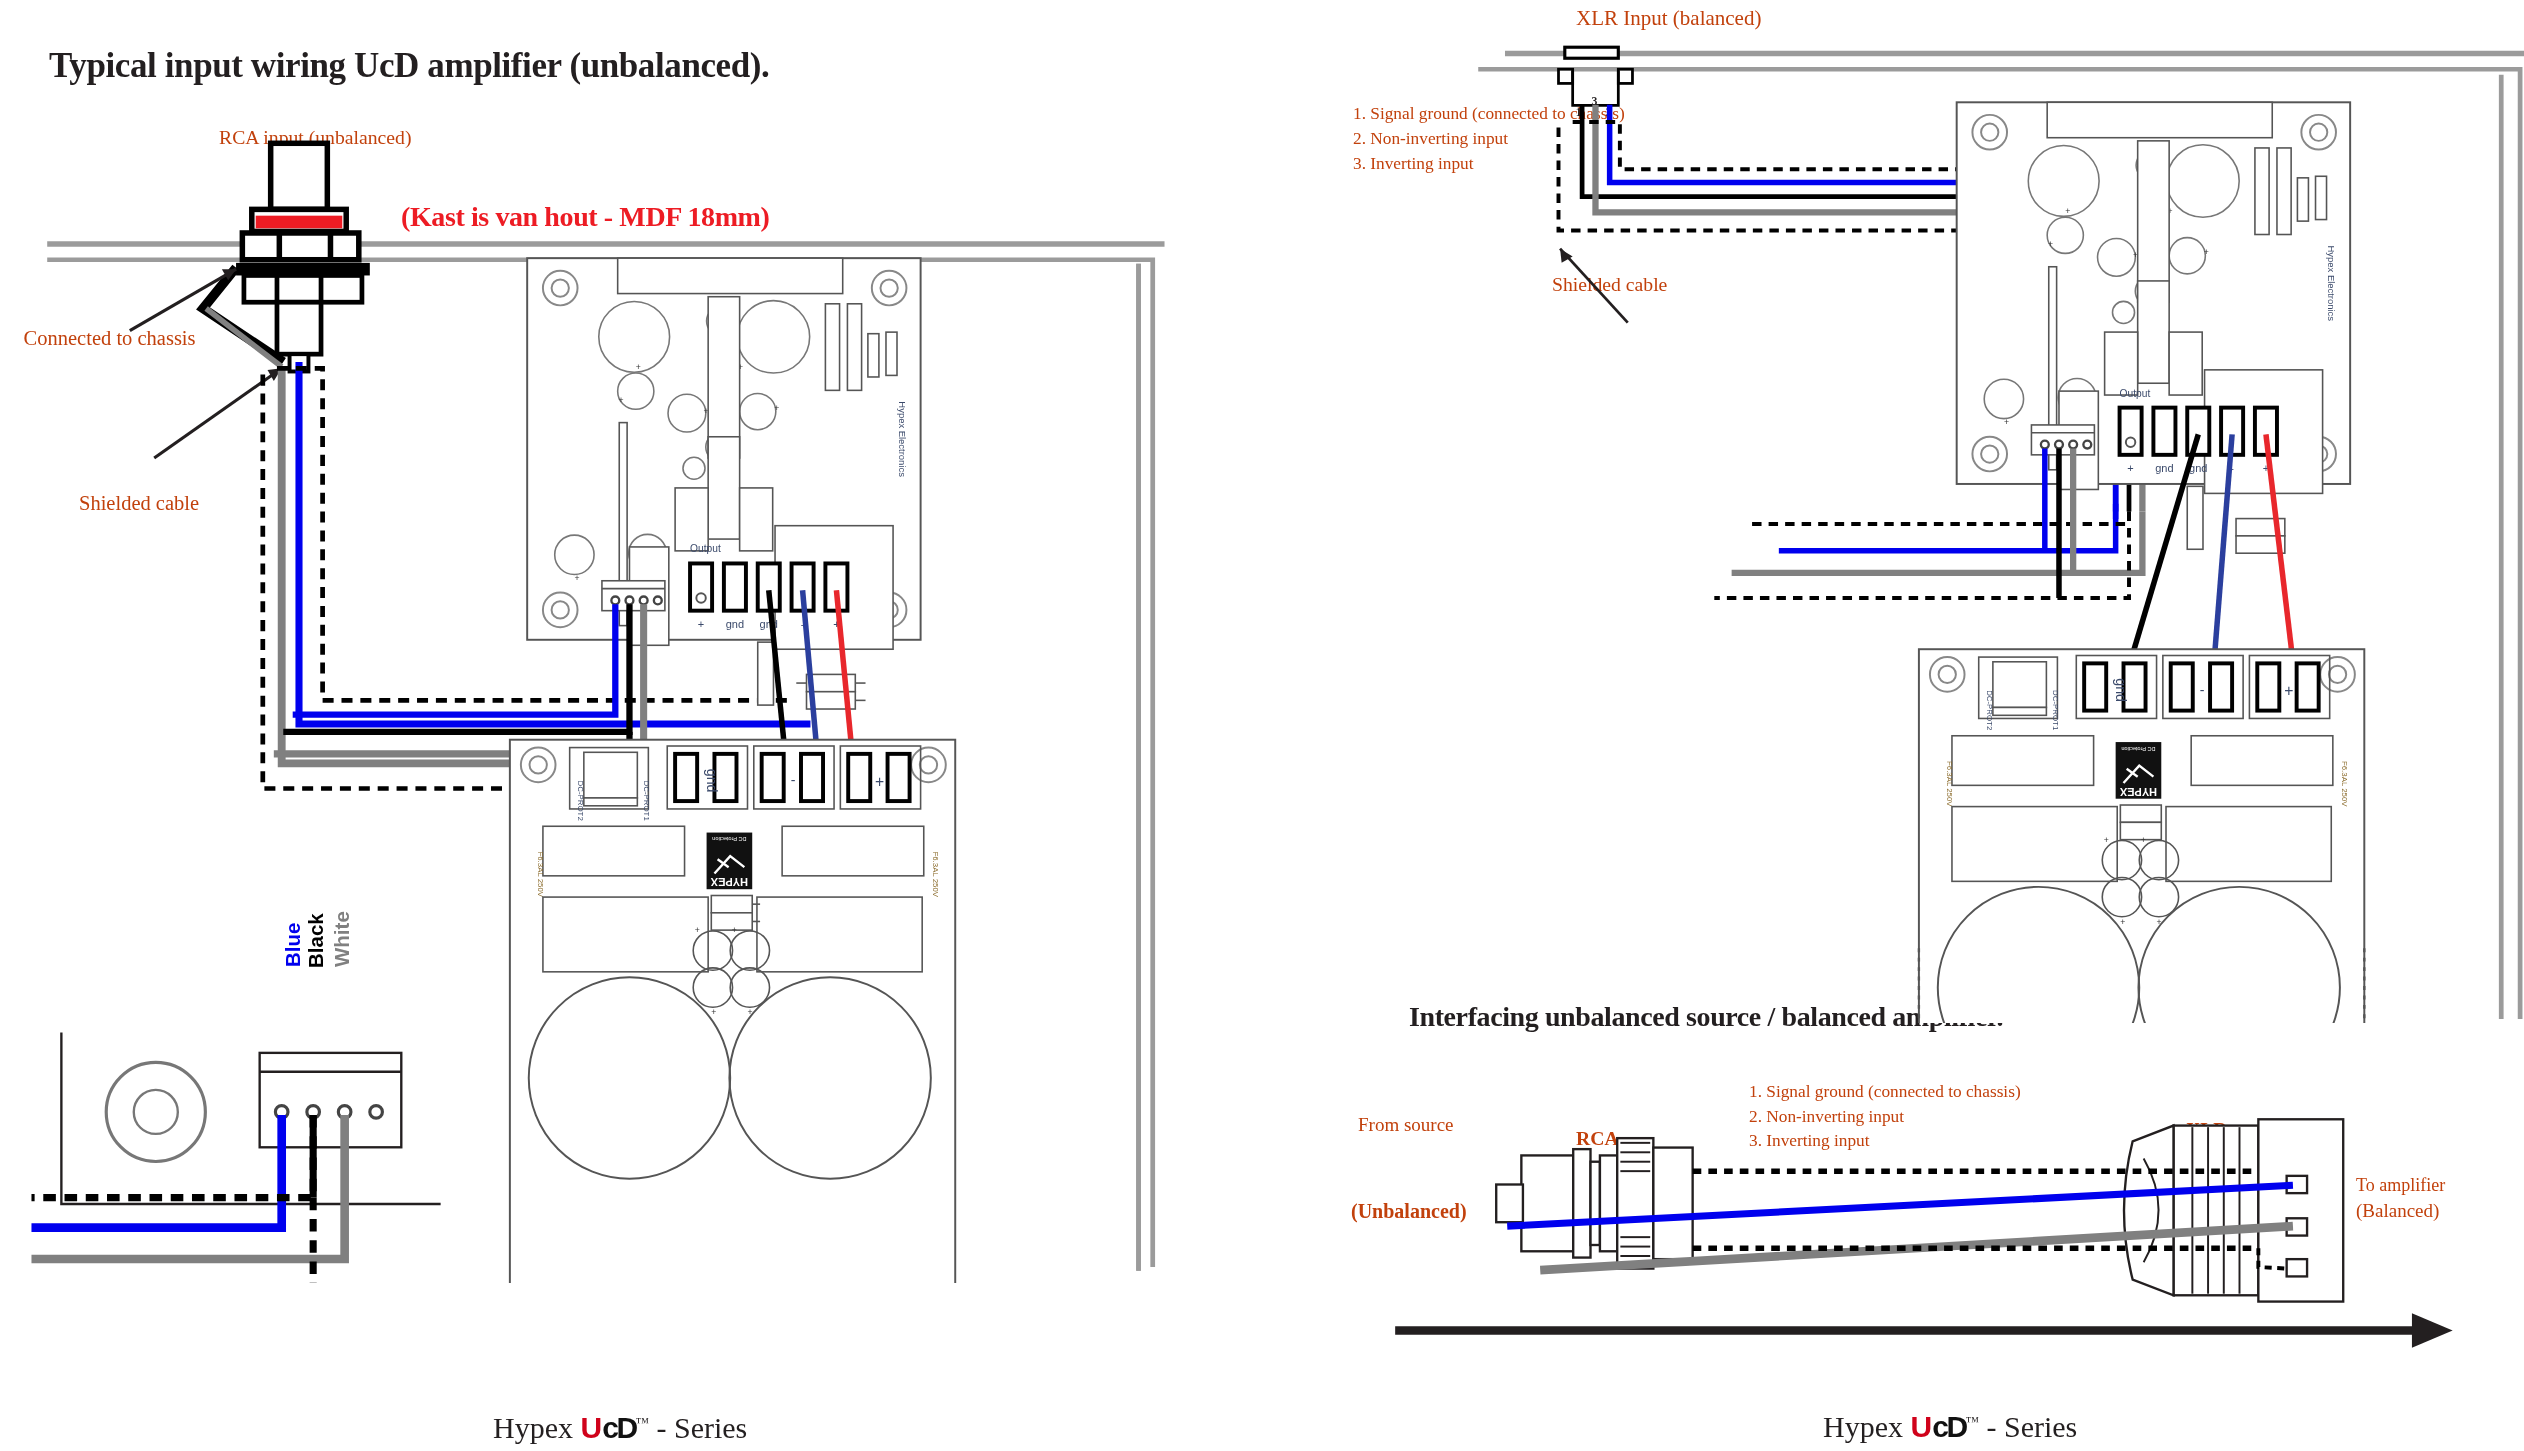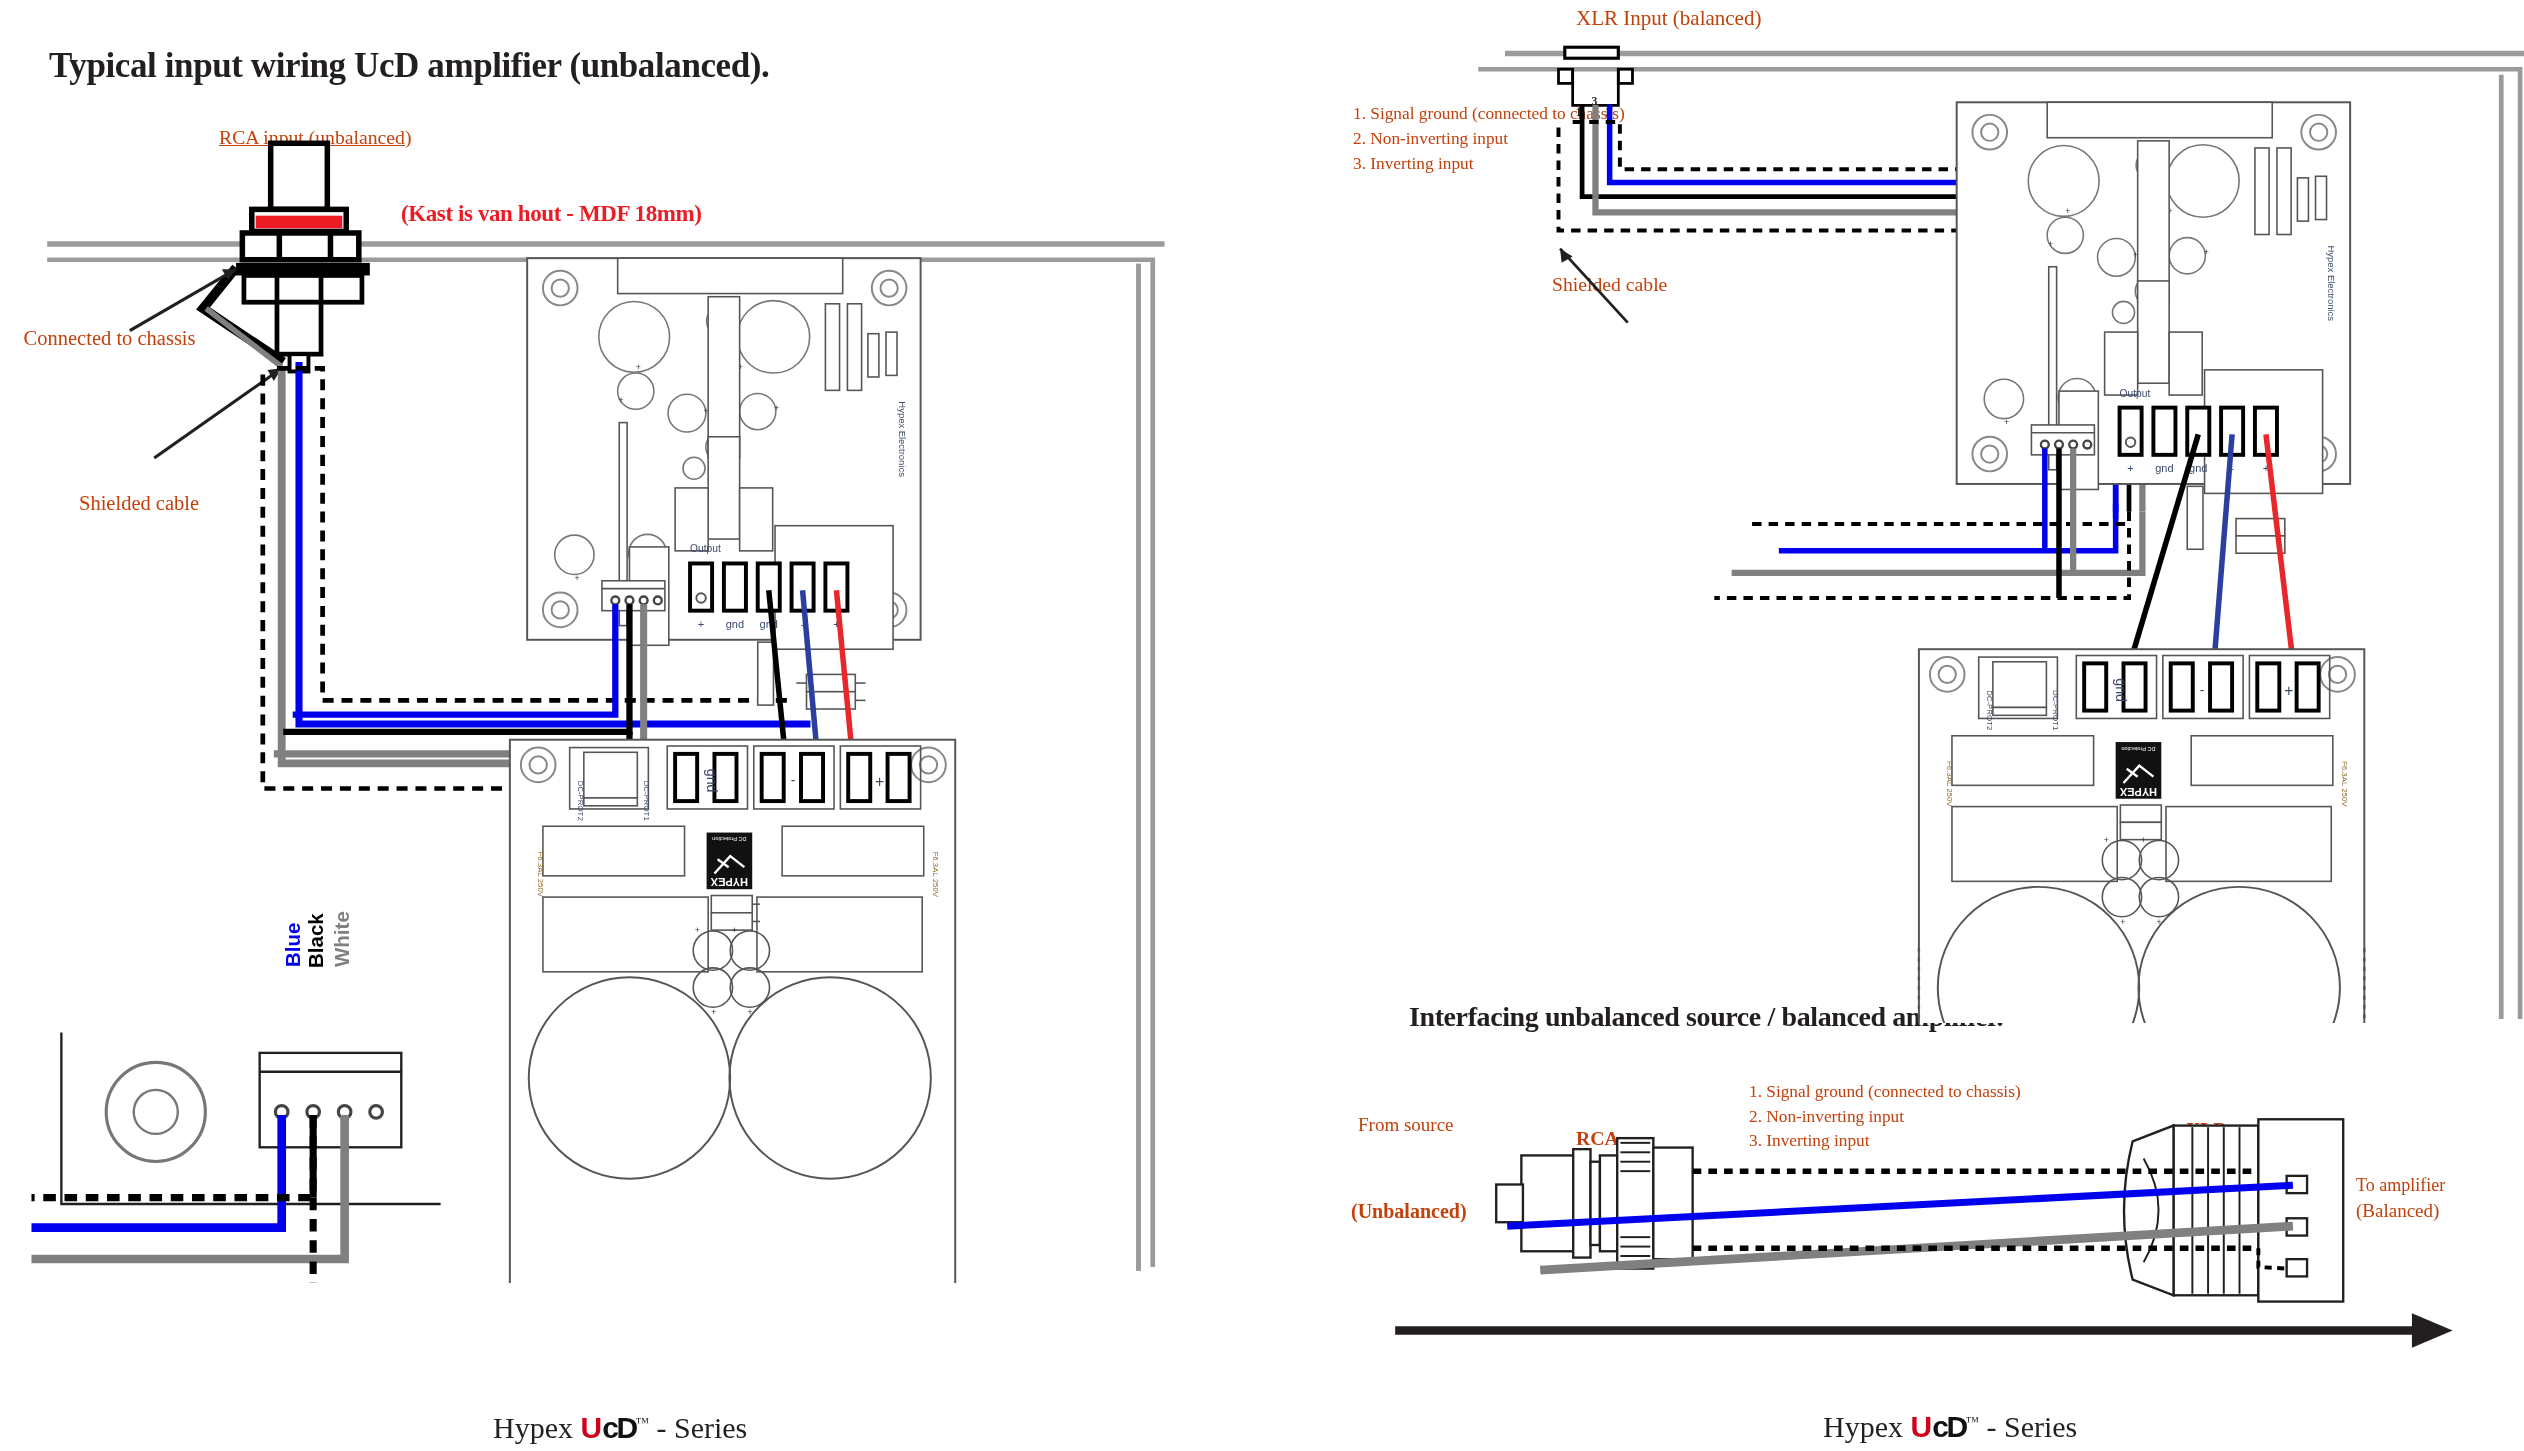--- a/index.html
+++ b/index.html
@@ -19,23 +19,23 @@
   .logo .cd{font-weight:bold;font-family:"Liberation Sans",sans-serif;color:#111;letter-spacing:-2.4px;}
   .logo .tm{font-size:.45em;vertical-align:super;}
 </style>
 </head>
 <body>
 
 <div id="page">
 
   <div class="abs head" style="left:49px;top:46px;font-size:35px;">Typical input wiring UcD amplifier (unbalanced).</div>
 
-  <div class="abs serif" style="left:219px;top:126px;font-size:19.7px;text-decoration:underline;">RCA input (unbalanced)</div>
-
-  <div class="abs head red" style="left:401px;top:201px;font-size:23px;">(Kast is van hout - MDF 18mm)</div>
+  <div class="abs serif" style="left:219px;top:126px;font-size:19.7px;">RCA input (unbalanced)</div>
+
+  <div class="abs head red" style="left:401px;top:201px;font-size:28px;">(Kast is van hout - MDF 18mm)</div>
 
   <div class="abs serif" style="left:23.6px;top:327px;font-size:20.5px;">Connected to chassis</div>
   <div class="abs serif" style="left:79px;top:492px;font-size:20.5px;">Shielded cable</div>
 
   <div class="abs" style="left:260px;top:874px;width:31.5px;height:94px;">
     <div class="txt" style="transform:rotate(-90deg);transform-origin:0 0;position:absolute;left:20.5px;top:93px;font-size:20.5px;font-weight:bold;color:#0000ee;">Blue</div>
   </div>
   <div class="abs" style="left:283px;top:866px;width:31.5px;height:102px;">
     <div class="txt" style="transform:rotate(-90deg);transform-origin:0 0;position:absolute;left:20.5px;top:102px;font-size:20.5px;font-weight:bold;color:#000;">Black</div>
   </div>

